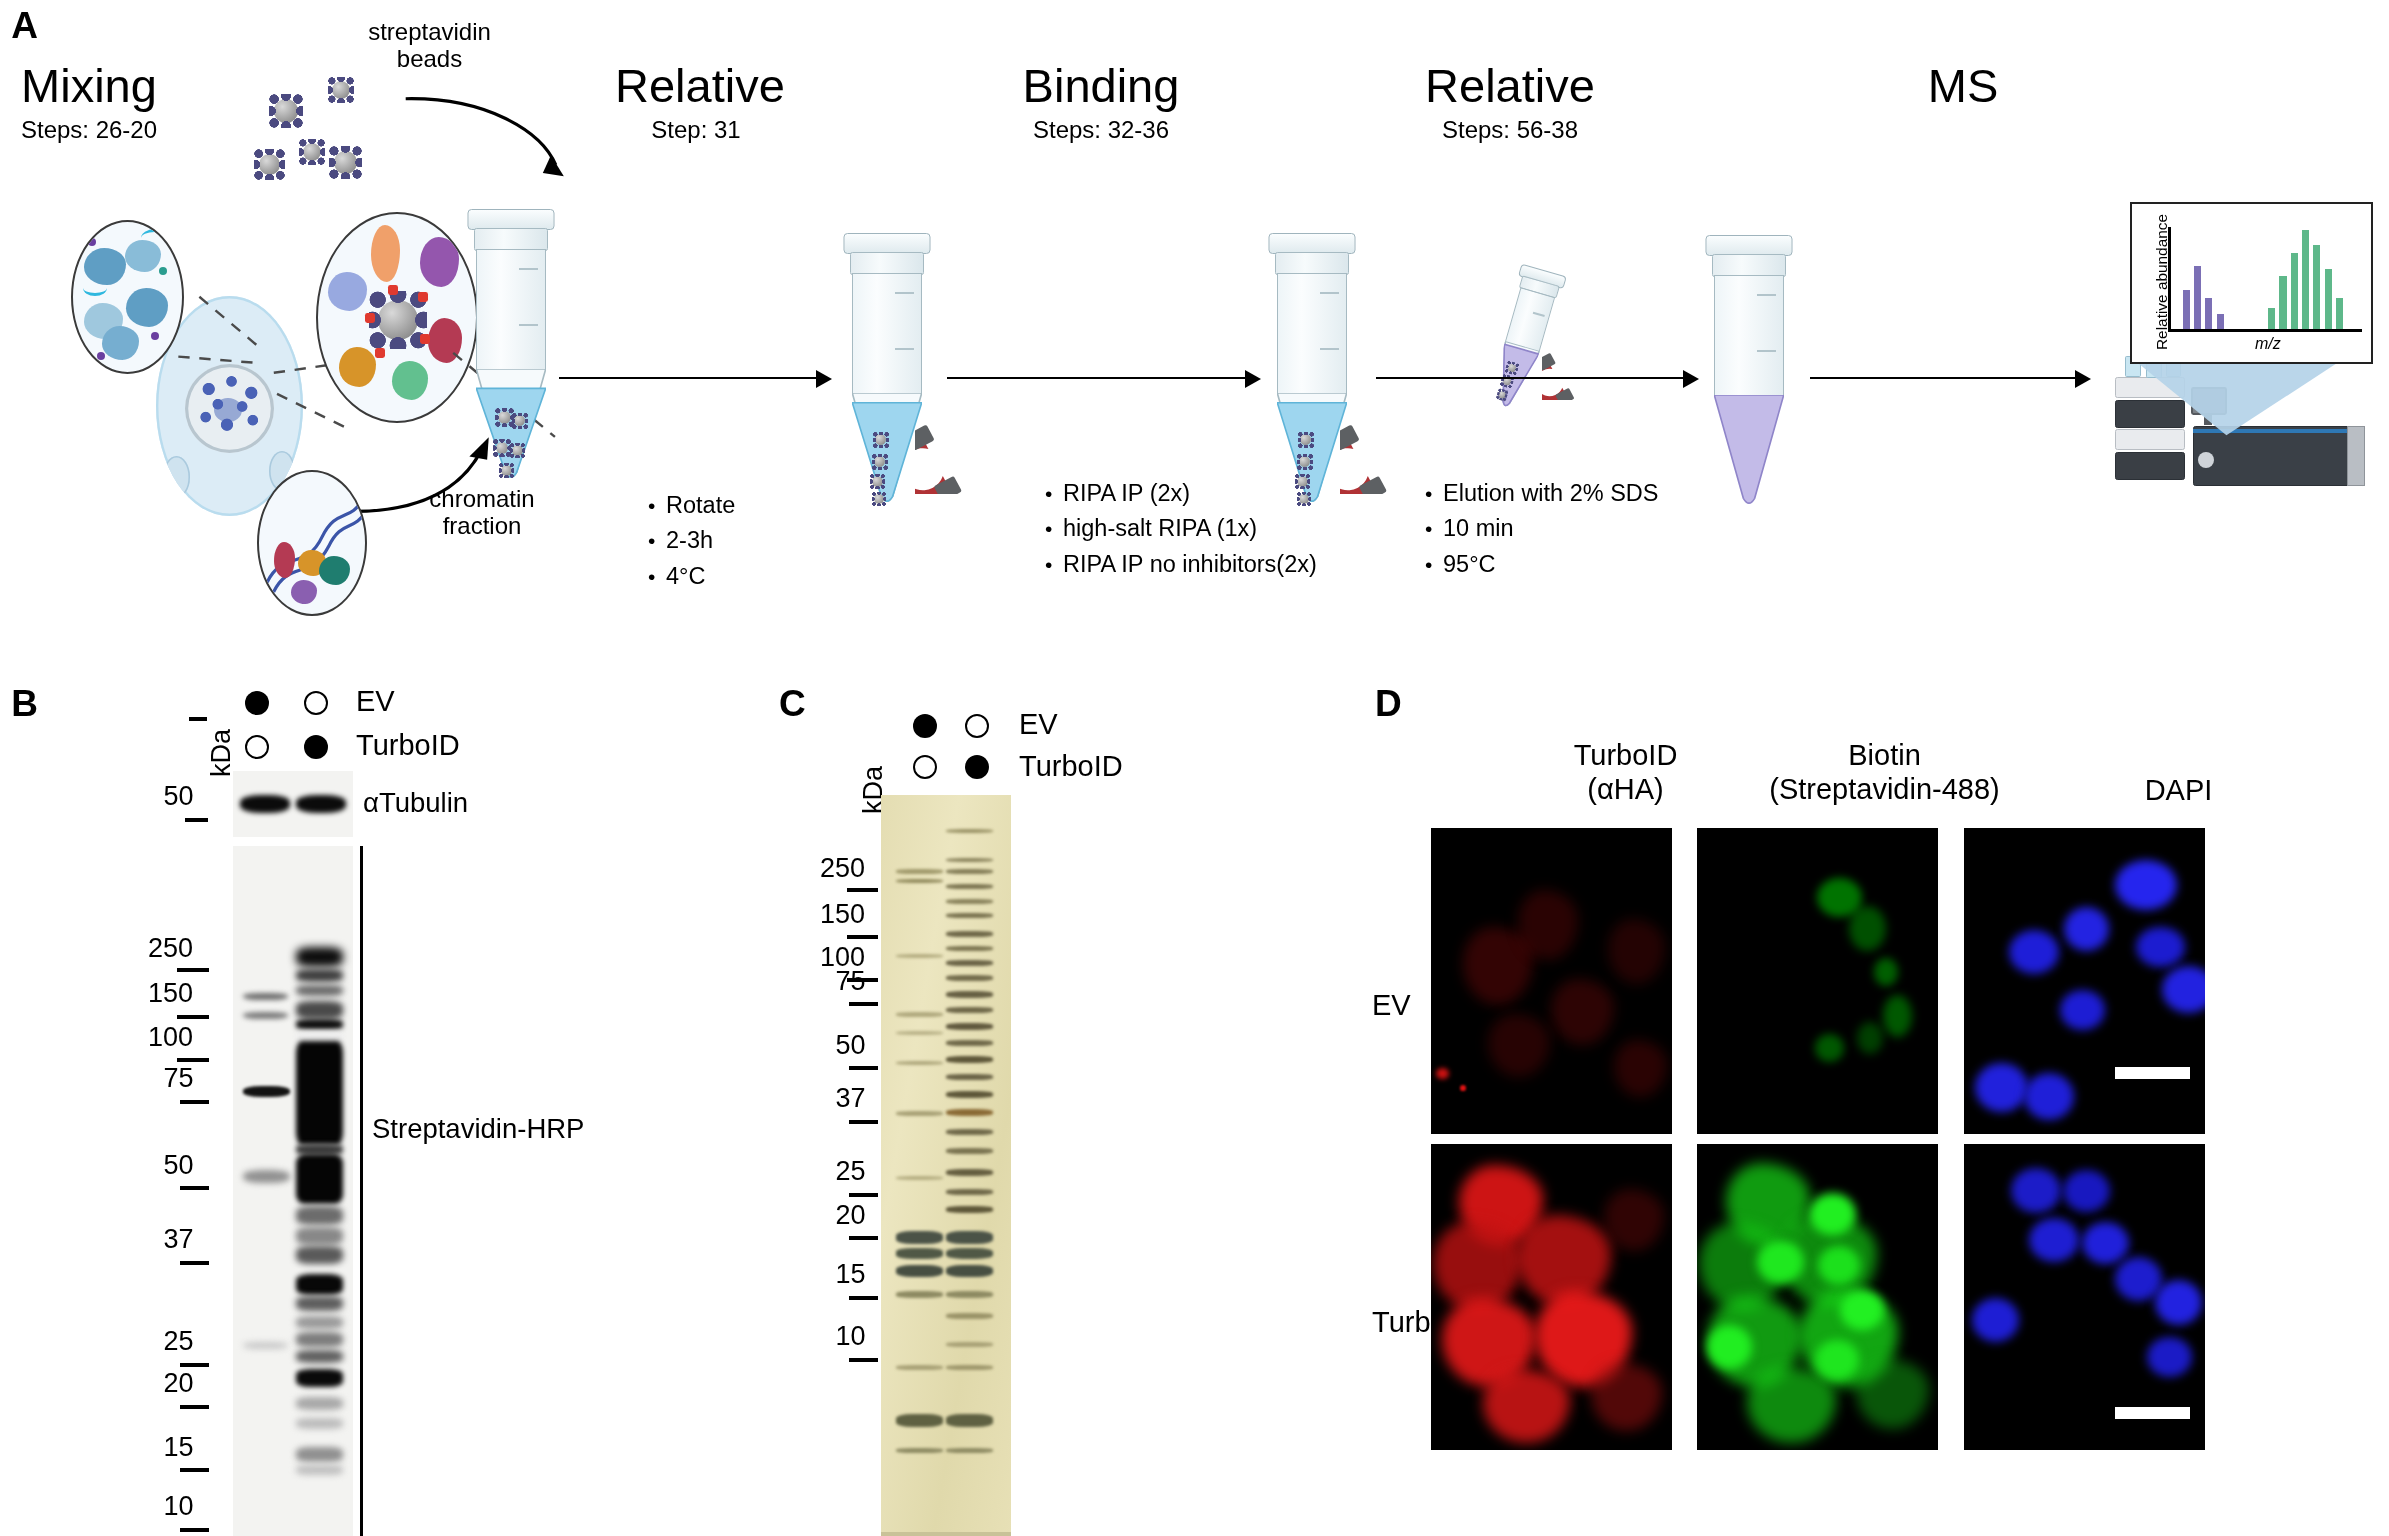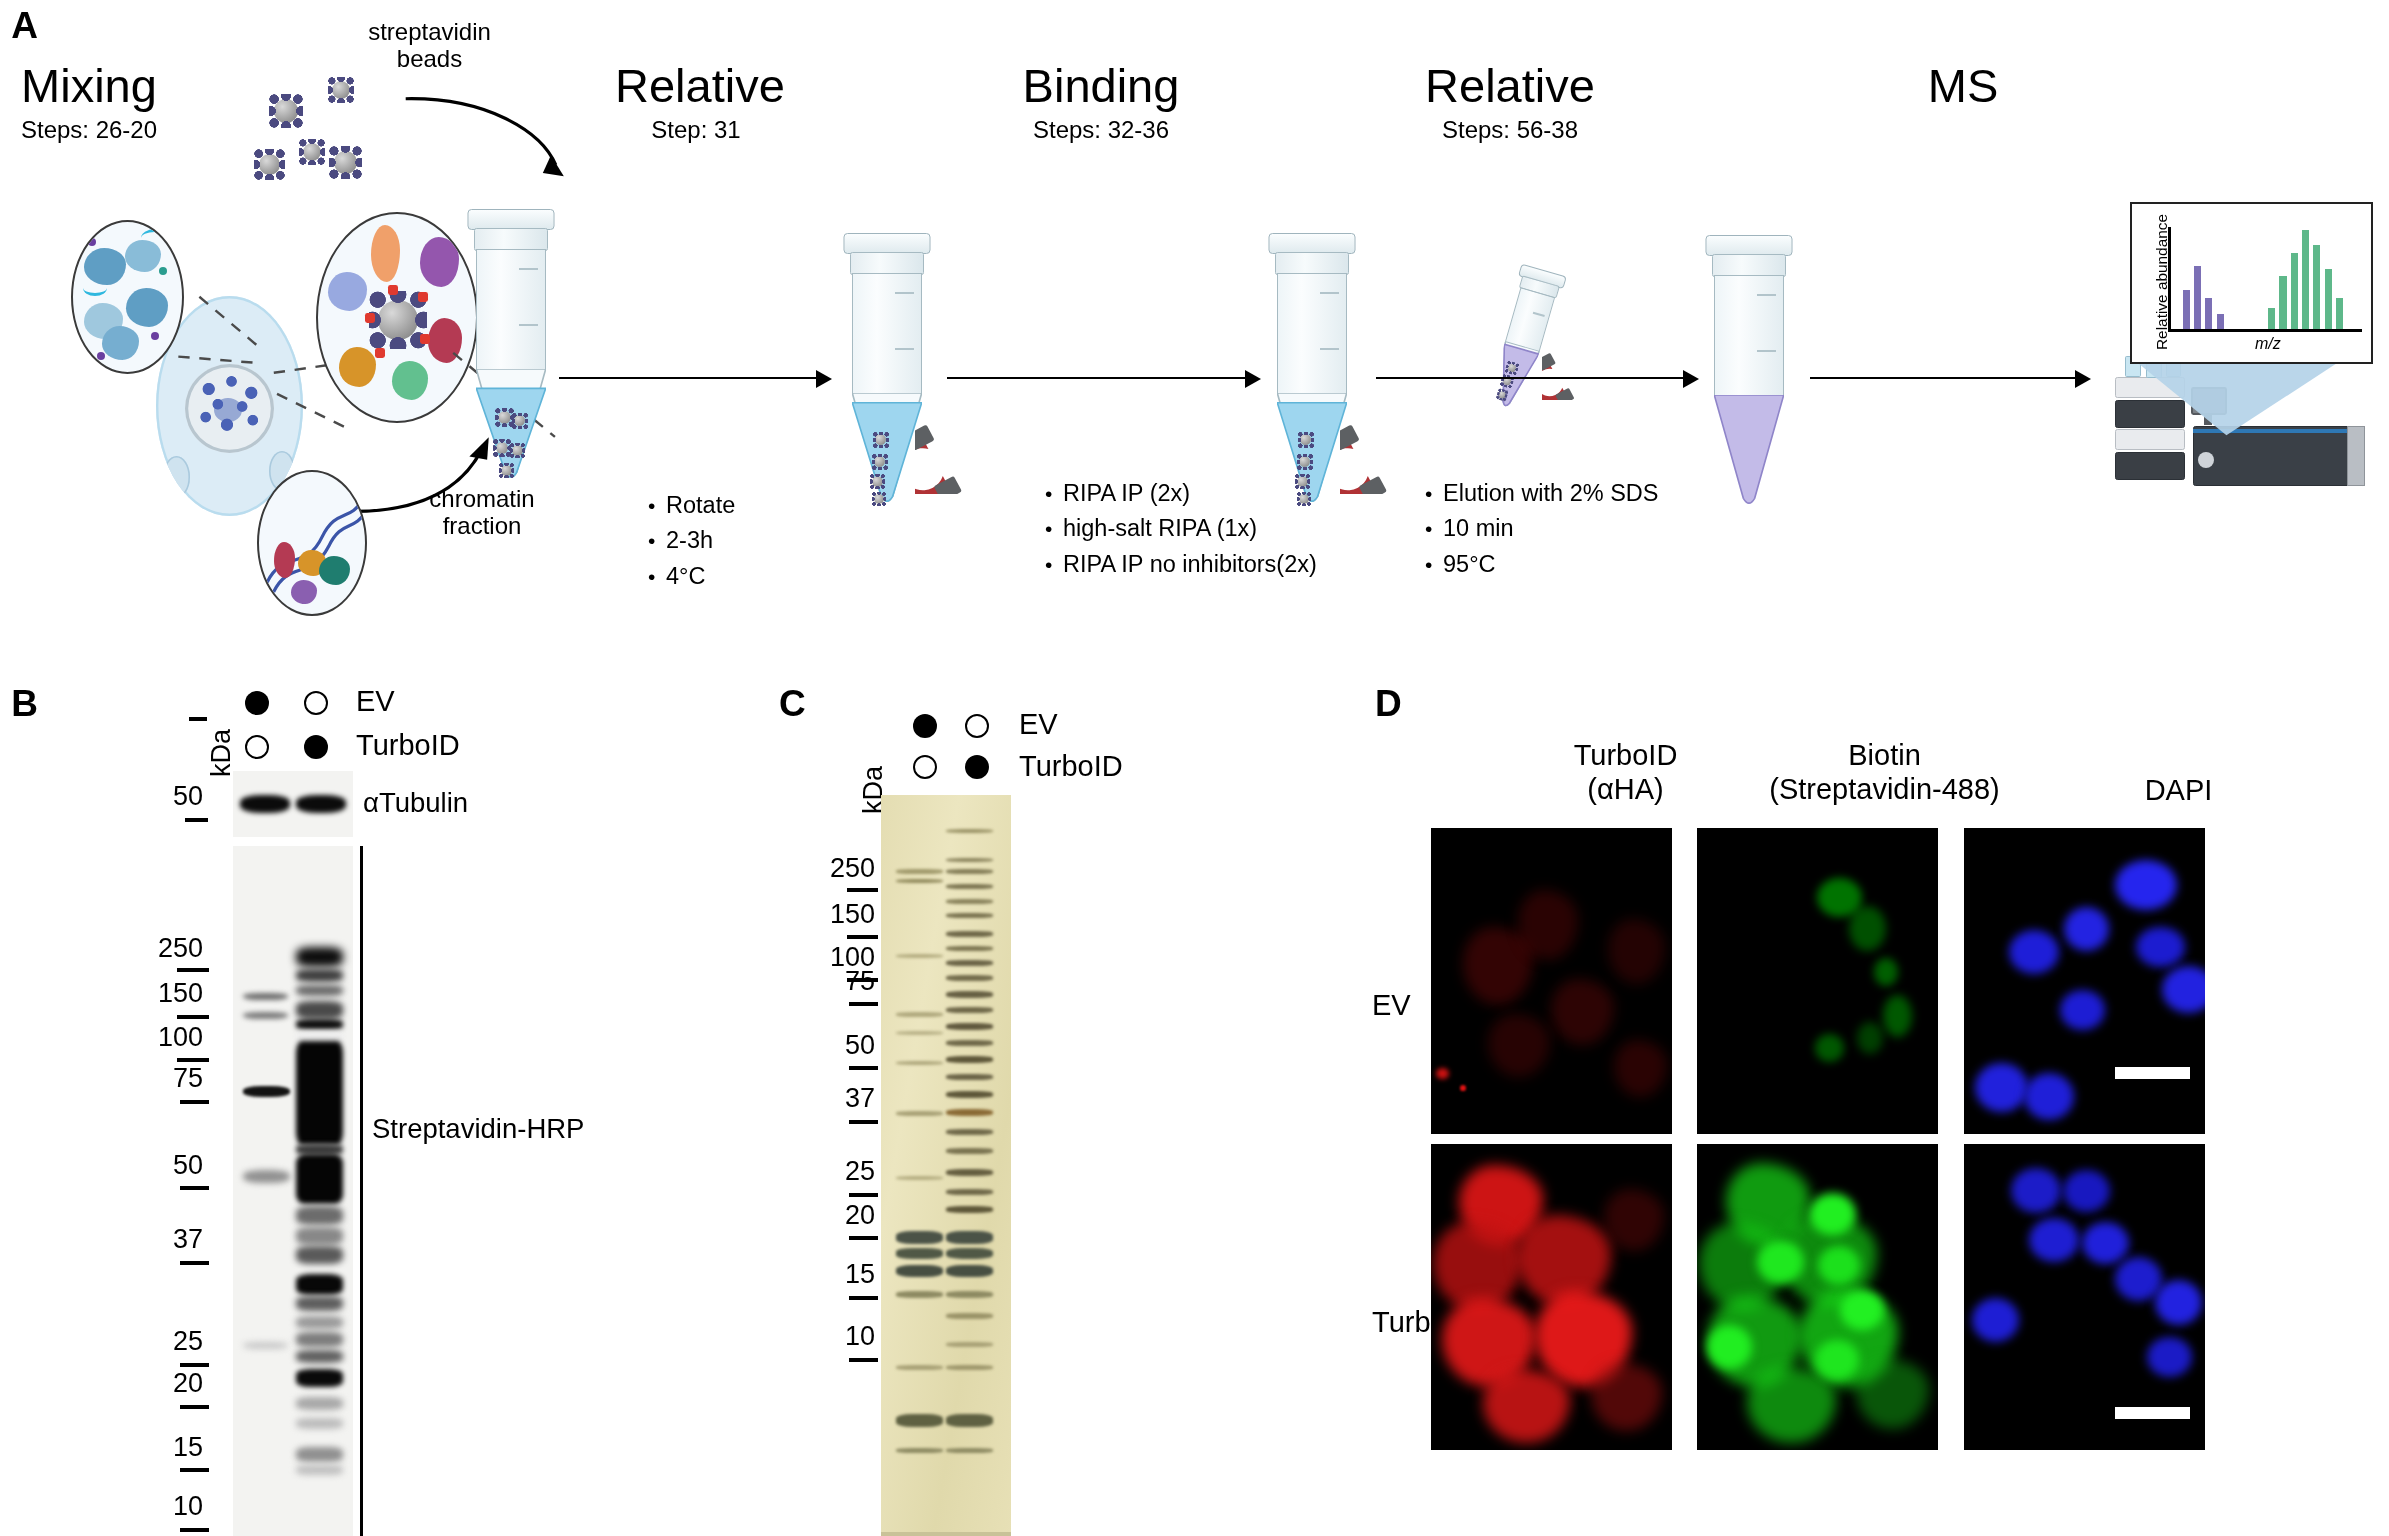--- a/index.html
+++ b/index.html
@@ -133,21 +133,21 @@
     background: #f4f9fd;
     border: 2px solid #3a3a3a;
     overflow: hidden;
   }
   .blob { position: absolute; border-radius: 48% 52% 45% 55% / 52% 44% 56% 48%; }
 
   
   .ladder-num {
     position: absolute;
     font-size: 27px;
-    text-align: right;
+    text-align: center;
     white-space: nowrap;
     font-family: "Liberation Sans", sans-serif;
   }
   .ladder-tick {
     position: absolute;
     height: 4px;
     background: #000;
   }
   .dot-filled {
     position: absolute;

